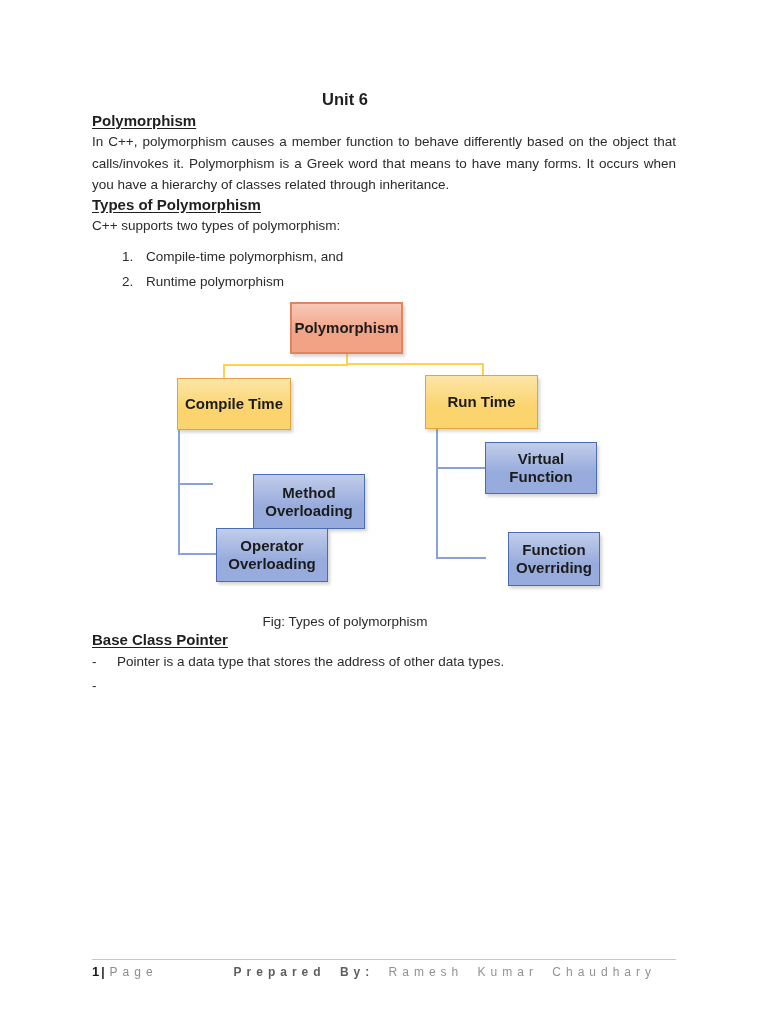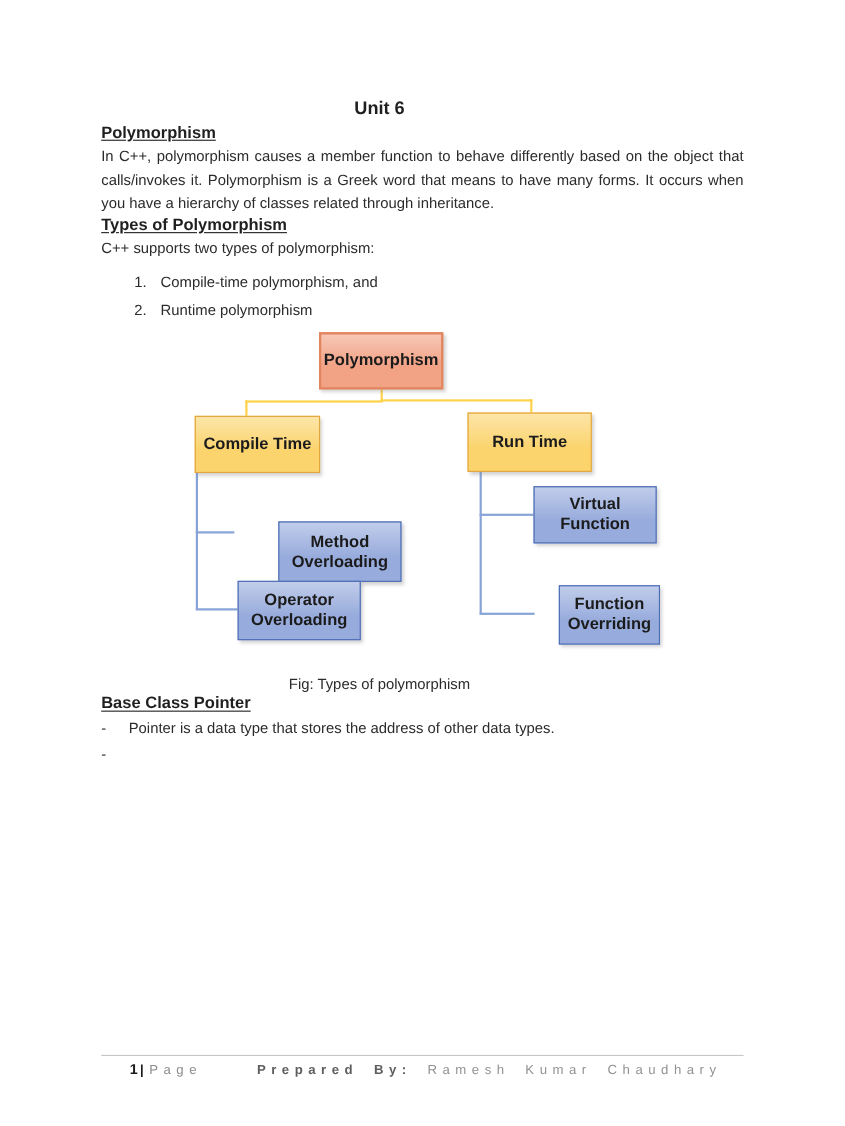--- a/index.html
+++ b/index.html
@@ -121,21 +121,20 @@
     left:92px;right:92px;top:959px;
     border-top:1px solid #C6C6C6;
   }
   .footer{
     position:absolute;
     left:92px;right:92px;top:964px;
     display:flex;
     justify-content:space-between;
     align-items:flex-end;
     font-size:12px;
-    margin-left:26px;
   }
   .pg-left{letter-spacing:5px;color:#8c8c8c;}
   .pg-left .pg-num{font-weight:bold;color:#1a1a1a;font-size:13px;letter-spacing:2px;}
   .pg-left .pg-sep{font-weight:bold;color:#1a1a1a;letter-spacing:5px;}
   .pg-right{margin-right:20px;letter-spacing:5px;word-spacing:6px;}
   .pg-right .prep{font-weight:bold;color:#5e5e5e;}
   .pg-right .name{color:#929292;}
 </style>
 </head>
 <body>

